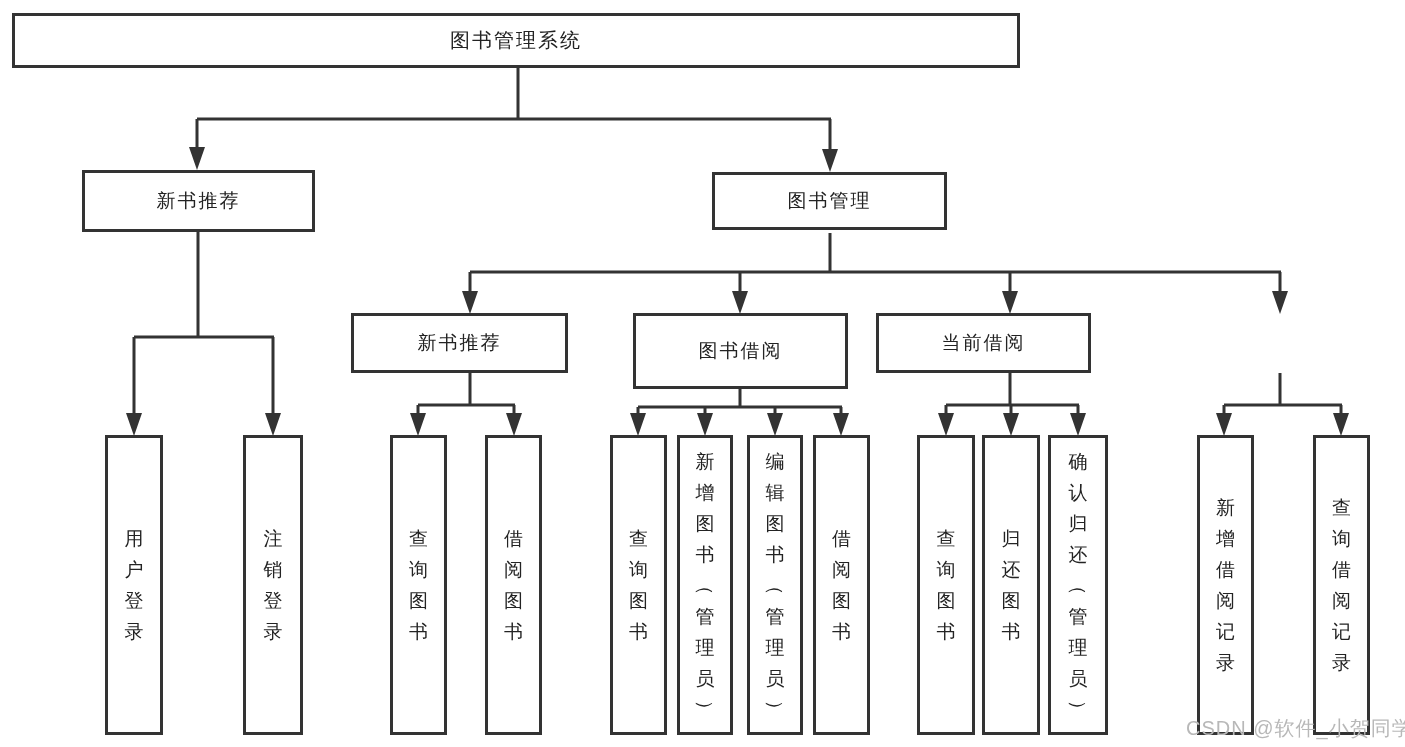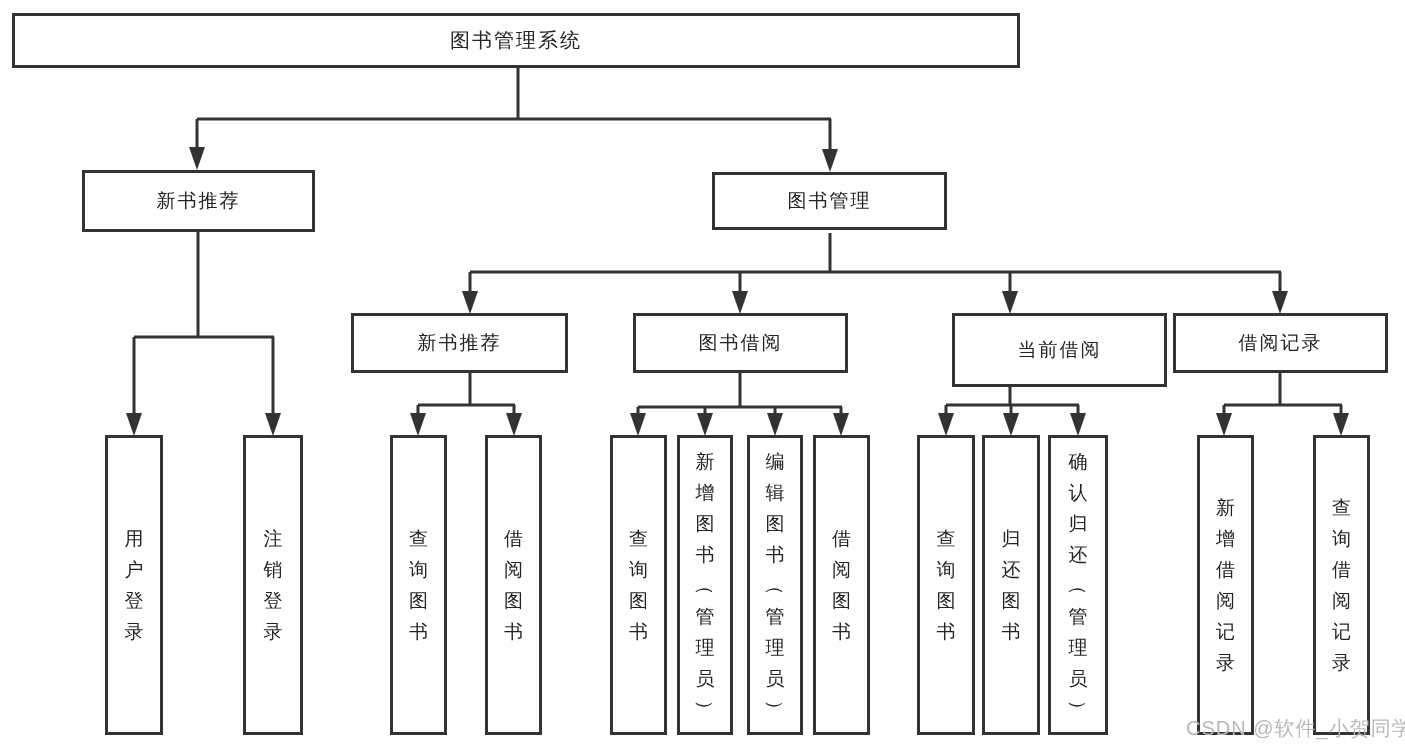--- a/index.html
+++ b/index.html
@@ -51,22 +51,22 @@
     width: 100%;
   }
   .vchar.rot { transform: rotate(90deg); }
 
   
   .root        { left:12px;   top:13px;  width:1008px; height:55px; }
   .n-userlogin { left:82px;   top:170px; width:233px;  height:62px; }
   .n-bookmgmt  { left:712px;  top:172px; width:235px;  height:58px; }
 
   .n-newrec    { left:351px;  top:313px; width:217px;  height:60px; }
-  .n-borrow    { left:633px;  top:313px; width:215px;  height:60px; }
-  .n-current   { left:952px;  top:313px; width:215px;  height:74px; }
+  .n-borrow    { left:633px;  top:313px; width:215px;  height:76px; }
+  .n-current   { left:876px;  top:313px; width:215px;  height:60px; }
   .n-records   { left:1173px; top:313px; width:215px;  height:60px; }
 
   .lf { top:435px; height:300px; }
   .g1a { left:105px;  width:58px; }
   .g1b { left:243px;  width:60px; }
   .g2a { left:390px;  width:57px; }
   .g2b { left:485px;  width:57px; }
   .g3a { left:610px;  width:57px; }
   .g3b { left:677px;  width:56px; }
   .g3c { left:747px;  width:56px; }
@@ -141,21 +141,20 @@
   </svg>
 
   <div class="node h root">图书管理系统</div>
 
   <div class="node h n-userlogin">新书推荐</div>
   <div class="node h n-bookmgmt">图书管理</div>
 
   <div class="node h n-newrec">新书推荐</div>
   <div class="node h n-borrow">图书借阅</div>
   <div class="node h n-current">当前借阅</div>
-  <div class="node h n-records">借阅记录</div>
 
   <div class="node v lf g1a">
       <span class="vchar">用</span>
       <span class="vchar">户</span>
       <span class="vchar">登</span>
       <span class="vchar">录</span>
     </div>
   <div class="node v lf g1b">
       <span class="vchar">注</span>
       <span class="vchar">销</span>

